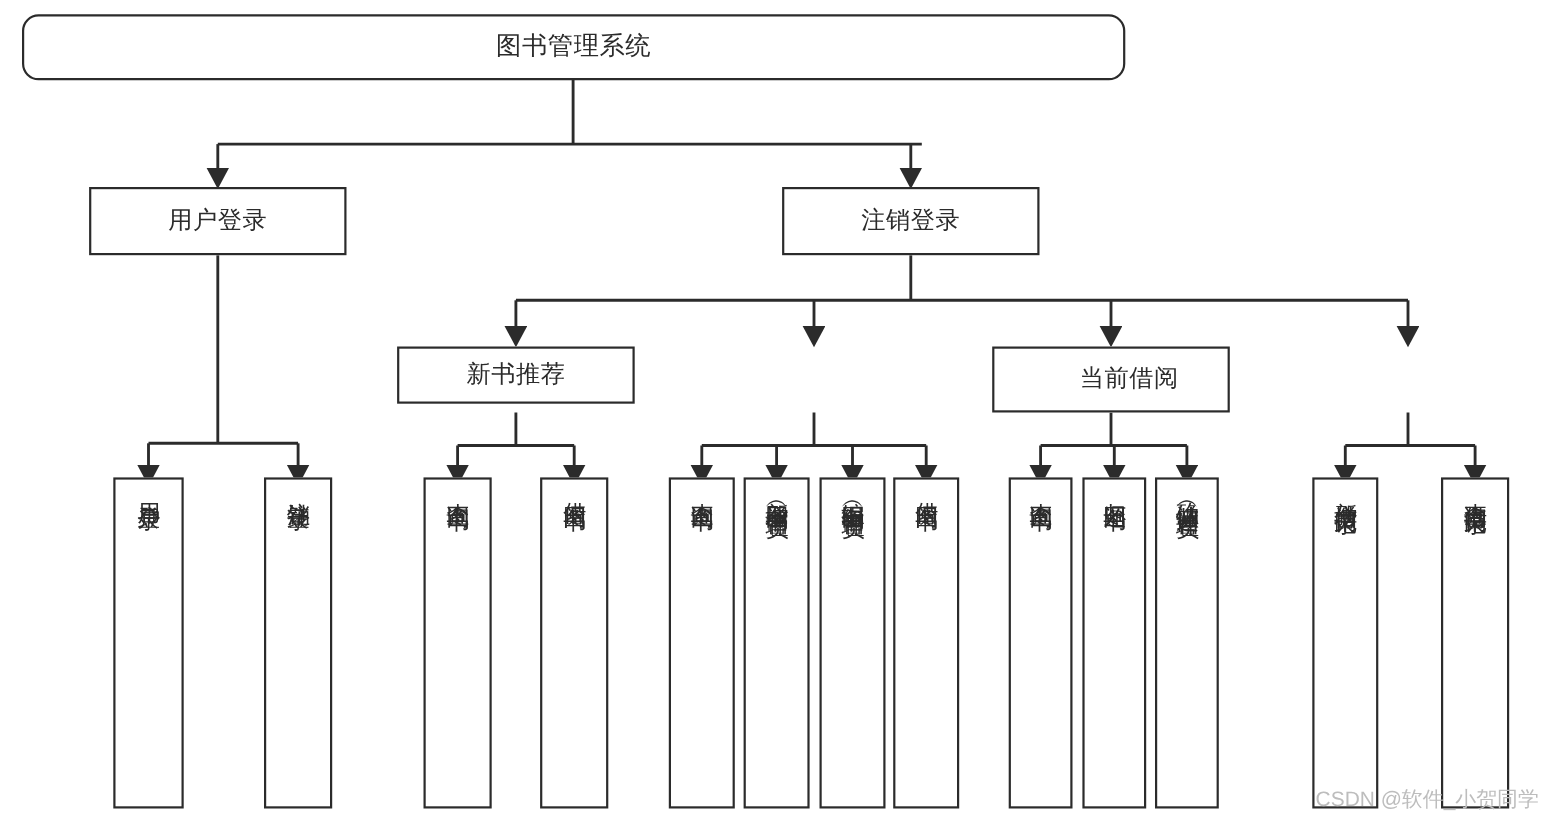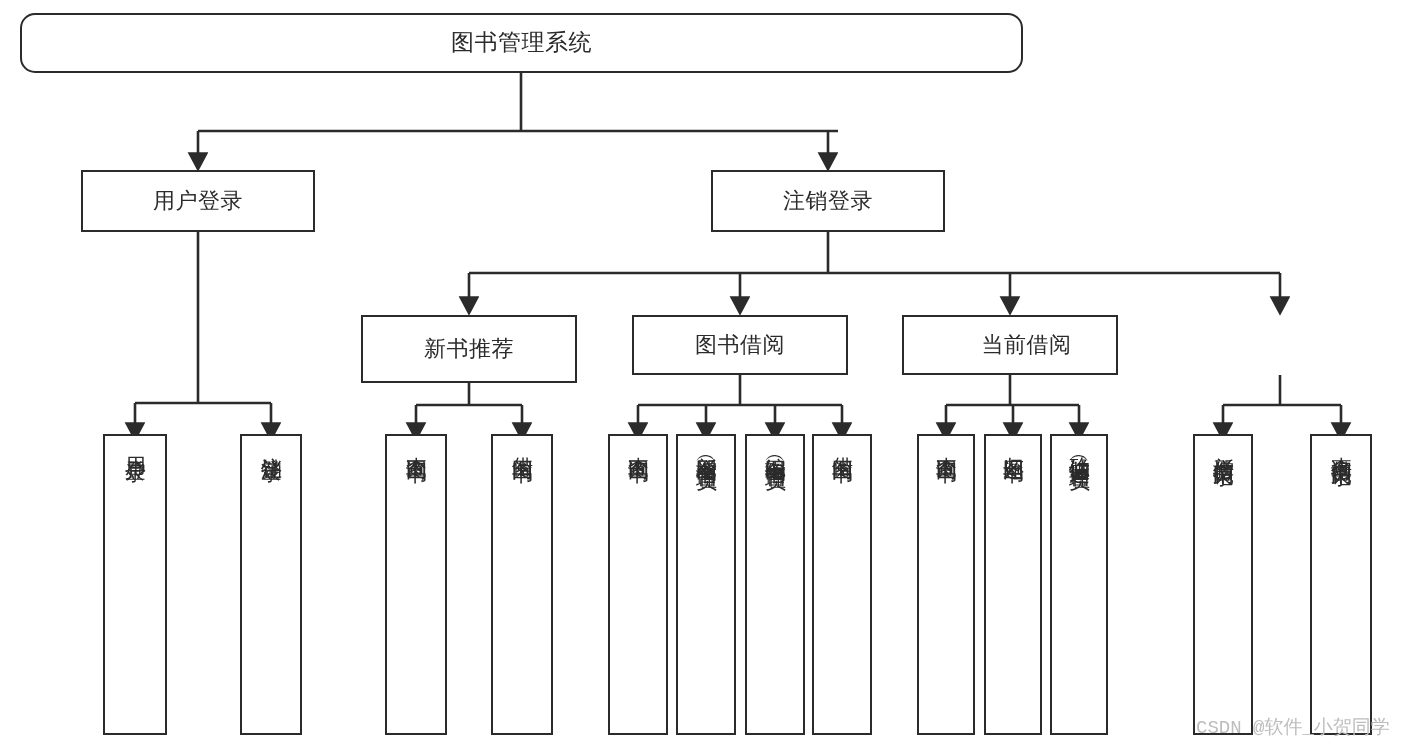--- a/index.html
+++ b/index.html
@@ -38,21 +38,21 @@
     letter-spacing:2px;
     line-height:1.0;
   }
   .v-node{justify-content:center;}
   .watermark{
     position:absolute;
     color:#bdbdbd;
     font-size:19px;
     left:1196px;top:714px;
     white-space:nowrap;
-    font-family:Liberation Mono, monospace;
+    font-family:Liberation Sans, sans-serif;
   }
   svg#wires{position:absolute;left:0;top:0;width:1405px;height:747px;pointer-events:none;}
 </style>
 </head>
 <body>
 
 <div id="canvas">
 
   <svg id="wires" viewBox="0 0 1405 747">
     <defs>
@@ -108,25 +108,22 @@
     <span class="lbl">图书管理系统</span>
   </div>
 
   <div class="node h-node" style="left:81px;top:170px;width:234px;height:62px;">
     <span class="lbl">用户登录</span>
   </div>
   <div class="node h-node" style="left:711px;top:170px;width:234px;height:62px;">
     <span class="lbl">注销登录</span>
   </div>
 
-  <div class="node h-node" style="left:361px;top:315px;width:216px;height:68px;">
+  <div class="node h-node" style="left:361px;top:315px;width:216px;height:52px;">
     <span class="lbl">新书推荐</span>
-  </div>
-  <div class="node h-node" style="left:632px;top:315px;width:216px;height:60px;">
-    <span class="lbl">图书借阅</span>
   </div>
   <div class="node h-node" style="left:902px;top:315px;width:216px;height:60px;padding-left:33px;">
     <span class="lbl">当前借阅</span>
   </div>
 
   <div class="node v-node" style="left:103px;top:434px;width:64px;height:301px;">
     <span class="lbl">用户登录</span>
   </div>
   <div class="node v-node" style="left:240px;top:434px;width:62px;height:301px;">
     <span class="lbl">注销登录</span>

